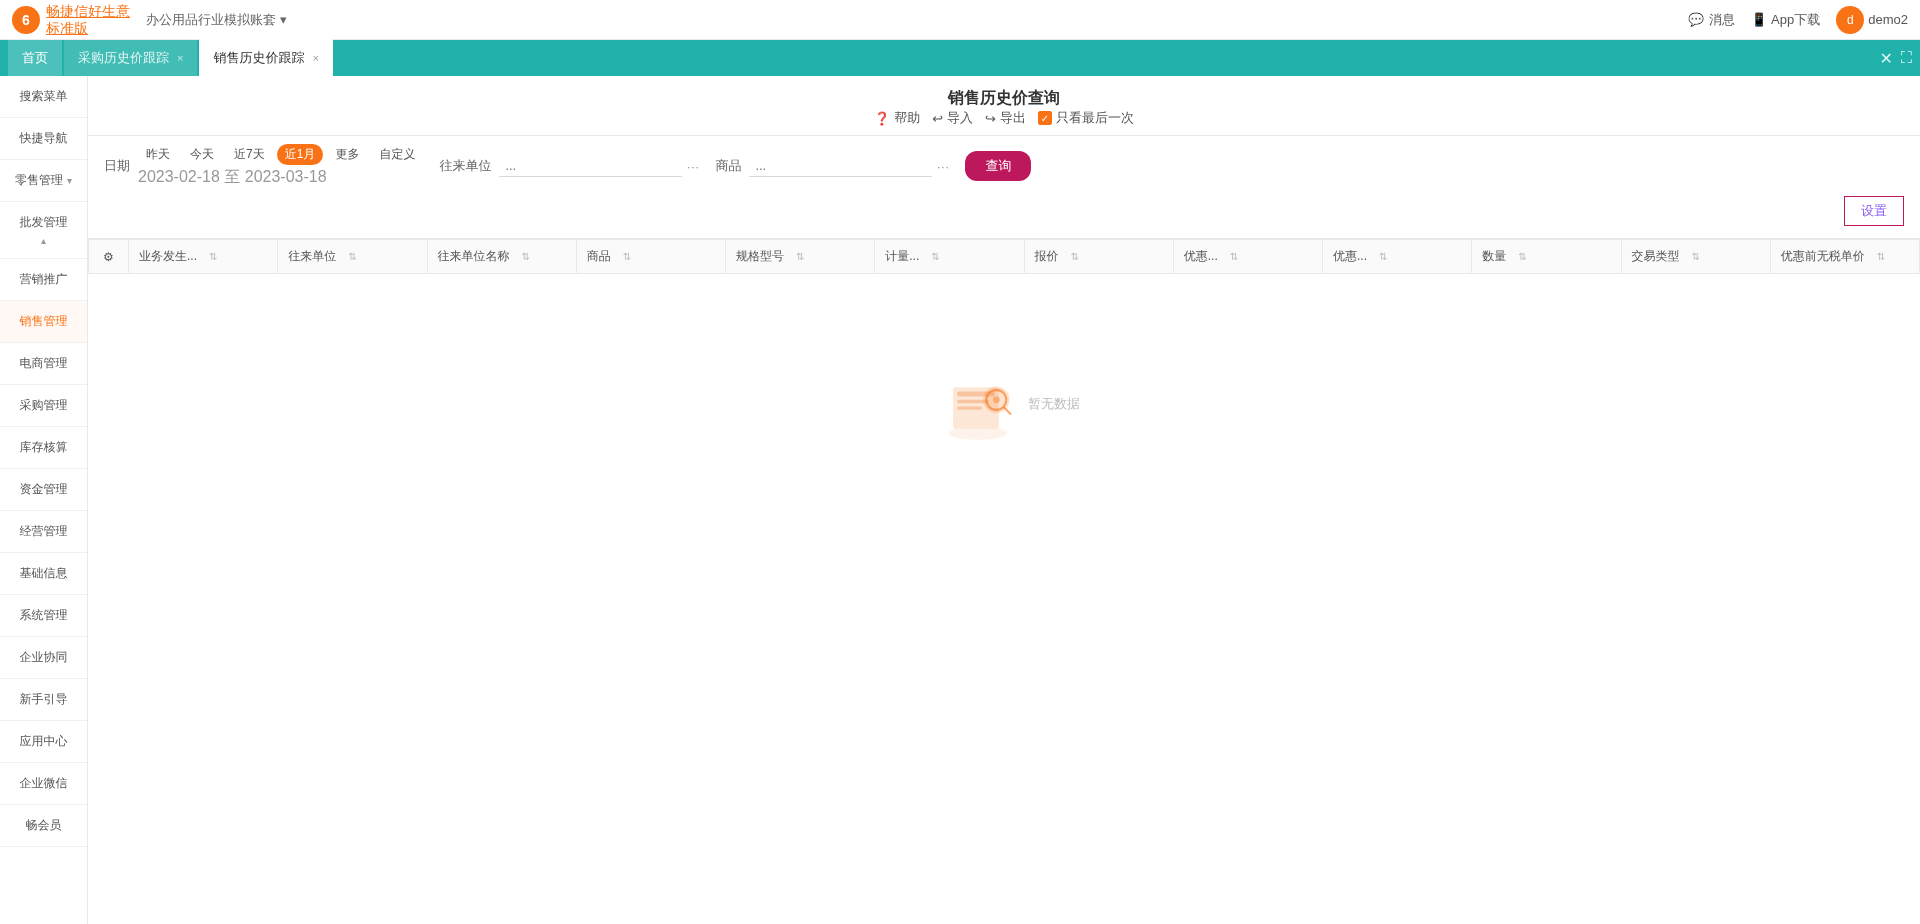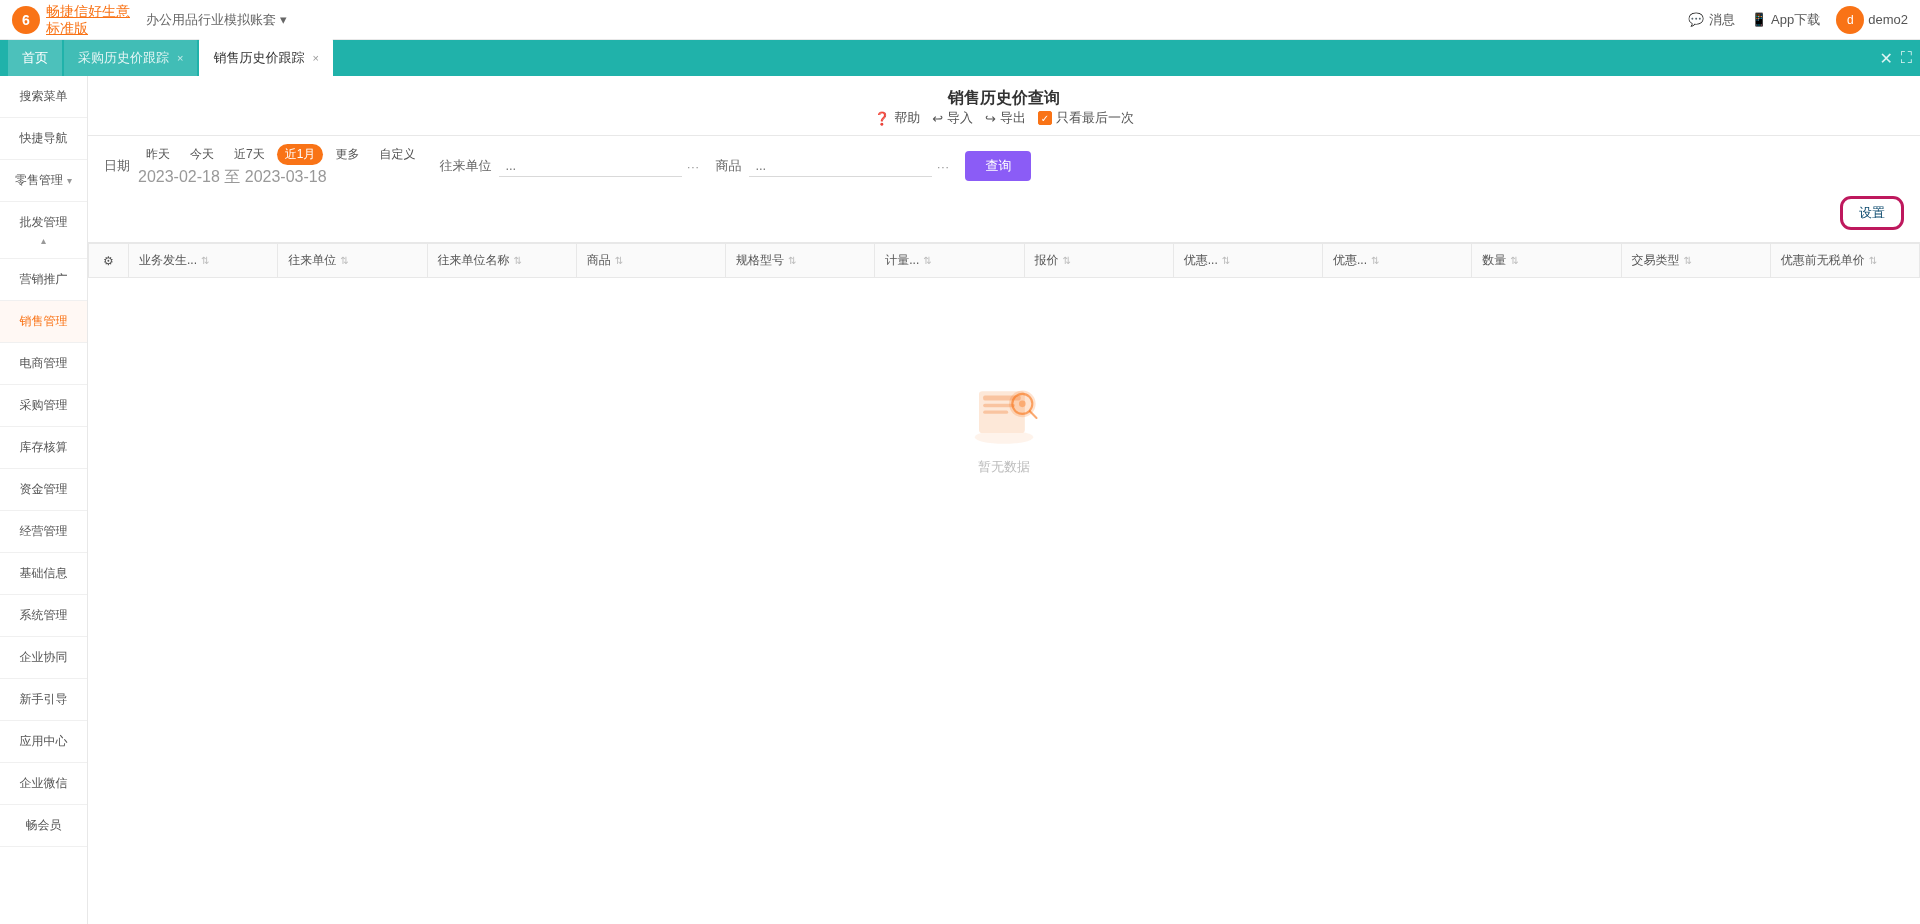--- a/index.html
+++ b/index.html
@@ -51,36 +51,36 @@
     .filter-row { display: flex; align-items: center; gap: 16px; flex-wrap: wrap; }
     .filter-item { display: flex; align-items: center; gap: 8px; }
     .filter-label { color: #666; font-size: 13px; white-space: nowrap; }
     .date-tabs { display: flex; align-items: center; gap: 4px; }
     .date-tab { padding: 2px 8px; border-radius: 12px; font-size: 12px; cursor: pointer; color: #555; }
     .date-tab.active { background: #f97316; color: white; border-radius: 12px; }
     .date-range { font-size: 16px; color: #999; margin-top: 2px; }
     .filter-input { display: flex; align-items: center; gap: 4px; min-width: 200px; position: relative; }
     .filter-input-field { flex: 1; border: none; border-bottom: 1px solid #d9d9d9; padding: 3px 6px; font-size: 13px; outline: none; color: #999; }
     .filter-dots { color: #999; cursor: pointer; }
-    .search-btn { background: #8b5cf6; color: white; border: none; padding: 6px 20px; border-radius: 4px; cursor: pointer; font-size: 13px; }
-    .settings-btn { background: #fff; color: #0c4a6e; border: 3px solid #be185d; padding: 5px 16px; border-radius: 11px; cursor: pointer; font-size: 13px; }
+    .search-btn { background: #be185d; color: white; border: none; padding: 6px 20px; border-radius: 12px; cursor: pointer; font-size: 13px; }
+    .settings-btn { background: #fff; color: #8b5cf6; border: 1px solid #be185d; padding: 5px 16px; border-radius: 0; cursor: pointer; font-size: 13px; }
     .filter-second-row { margin-top: 8px; display: flex; align-items: center; justify-content: flex-end; gap: 8px; }
 
     
     .table-container { flex: 1; overflow: auto; background: #fff; margin: 0; }
     table { width: 100%; border-collapse: collapse; table-layout: fixed; }
     thead { background: #fafafa; position: sticky; top: 0; z-index: 1; }
     th { border: 1px solid #e8e8e8; padding: 8px 10px; font-size: 12px; color: #555; font-weight: 500; text-align: left; white-space: nowrap; overflow: hidden; text-overflow: ellipsis; cursor: pointer; }
-    .th-inner { display: flex; align-items: center; gap: 4px; }
+    .th-inner { display: flex; align-items: center; gap: 12px; }
     .sort-icon { color: #bbb; font-size: 10px; }
     td { border: 1px solid #e8e8e8; padding: 8px 10px; font-size: 12px; color: #333; }
     .settings-th { width: 40px; text-align: center; }
 
     
-    .empty-state { display: flex; flex-direction: column; align-items: center; justify-content: center; padding: 80px 20px; }
+    .empty-state { display: flex; flex-direction: row; align-items: center; justify-content: center; padding: 80px 20px; }
     .empty-text { color: #bbb; font-size: 13px; }
 
     
     .empty-illustration { width: 100px; height: 100px; }
   </style>
 </head>
 <body>
 
 <div class="top-bar">
   <div class="top-bar-left">

